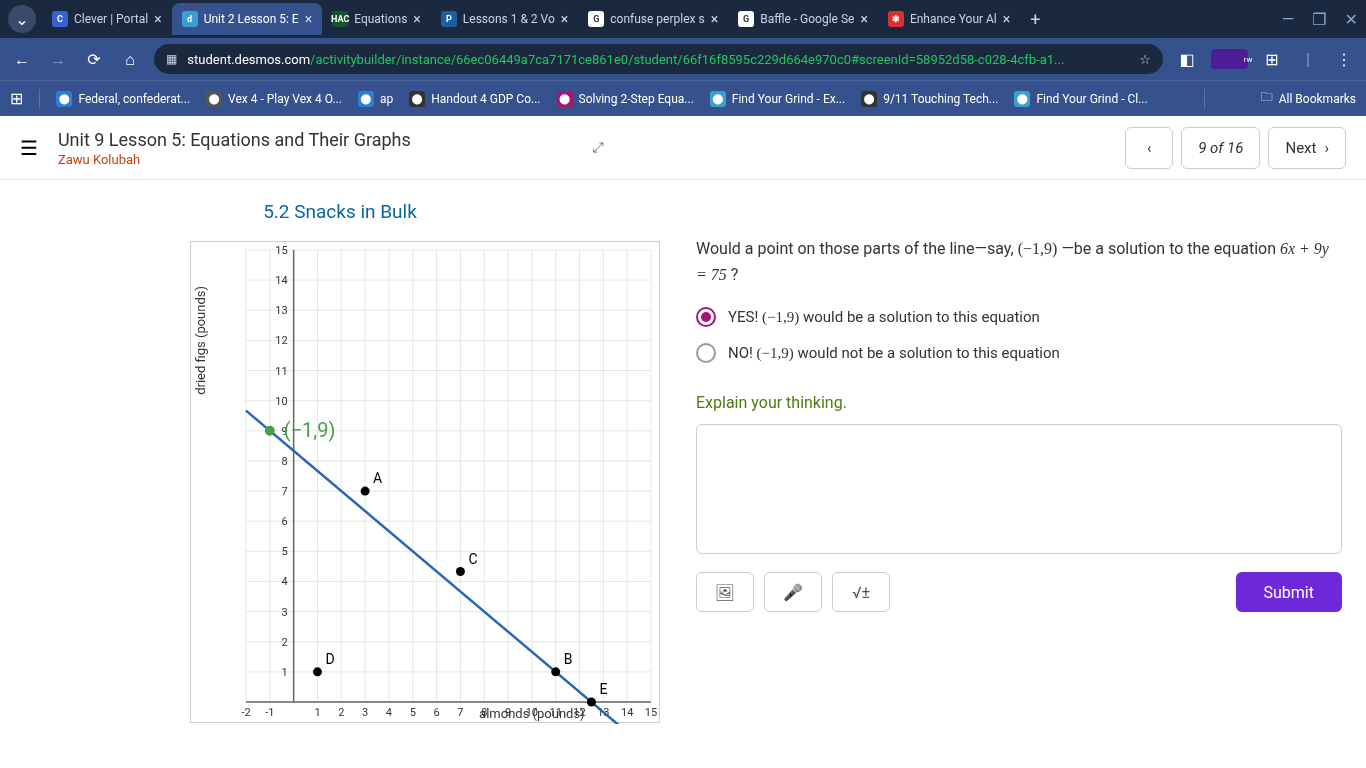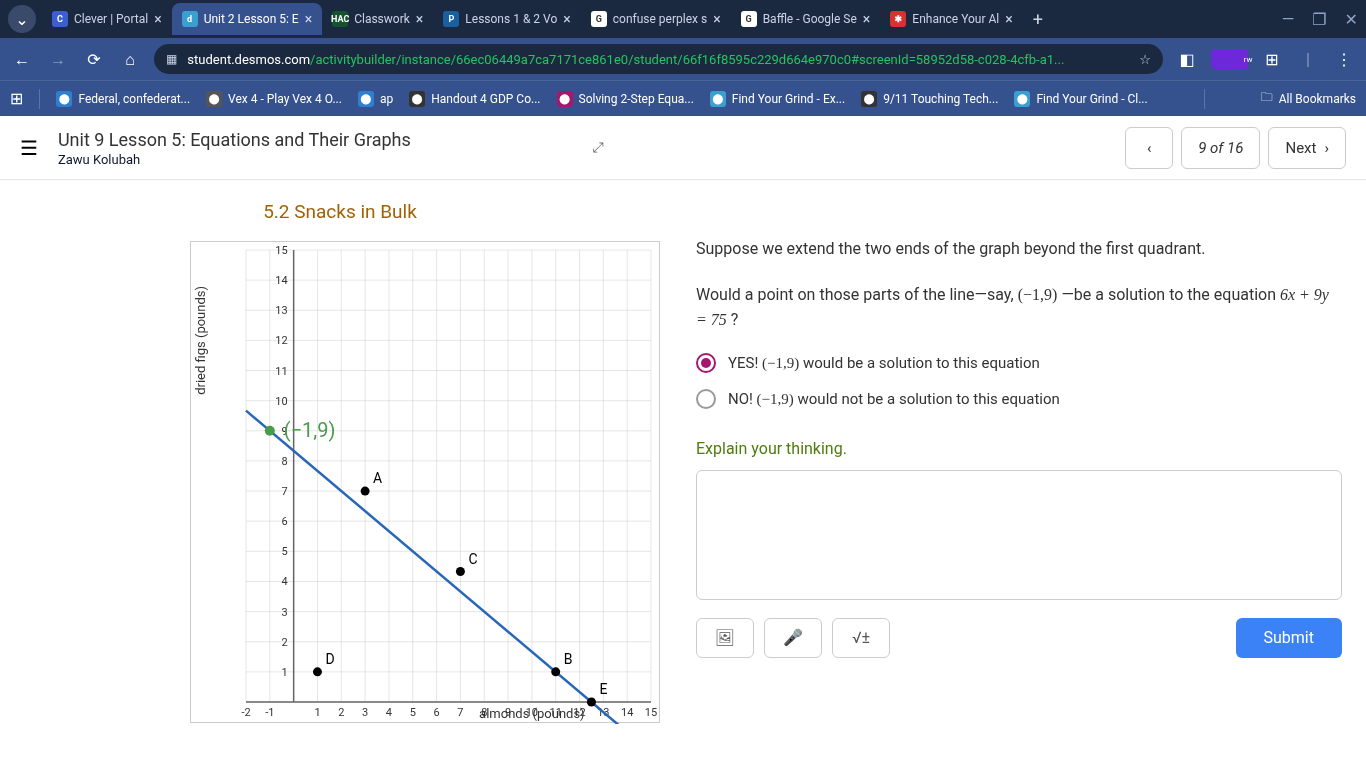--- a/index.html
+++ b/index.html
@@ -18,87 +18,87 @@
 
 .toolbar { background: #36528e; height: 42px; display: flex; align-items: center; padding: 0 10px; gap: 12px; }
 .nav-btn { color: #fff; font-size: 16px; cursor: pointer; width: 24px; text-align: center; }
 .nav-btn.disabled { opacity: 0.4; }
 .url-bar { flex: 1; background: #1b2940; border-radius: 18px; height: 30px; display: flex; align-items: center; padding: 0 12px; color: #c9d3e6; font-size: 13px; }
 .url-bar .site-icon { margin-right: 10px; font-size: 12px; }
 .url-path { color: #22c55e; }
 .url-domain { color: #fff; }
 .star { margin-left: auto; color: #c9d3e6; }
 .toolbar-icon { color: #fff; width: 24px; text-align: center; cursor: pointer; }
-.ext-badge { width: 20px; height: 20px; background: #6d28d9; border-radius: 4px; font-size: 8px; color: #fff; display: flex; align-items: center; justify-content: center; padding-left: 37px; }
+.ext-badge { width: 20px; height: 20px; background: #4c1d95; border-radius: 4px; font-size: 8px; color: #fff; display: flex; align-items: center; justify-content: center; padding-left: 37px; }
 
 .bookmarks { background: #36528e; height: 36px; display: flex; align-items: center; padding: 0 10px; gap: 16px; border-top: 1px solid rgba(255,255,255,0.1); }
 .bm-apps { color: #fff; font-size: 16px; }
 .bm-sep { width: 1px; height: 20px; background: rgba(255,255,255,0.2); }
 .bookmark { display: flex; align-items: center; color: #fff; font-size: 12px; gap: 6px; cursor: pointer; }
 .bm-icon { width: 16px; height: 16px; border-radius: 3px; display: flex; align-items: center; justify-content: center; font-size: 10px; }
 .all-bookmarks { margin-left: auto; display: flex; align-items: center; color: #fff; font-size: 12px; gap: 6px; }
 
 
 .page-header { height: 64px; border-bottom: 1px solid #e5e5e5; display: flex; align-items: center; padding: 0 20px; }
 .hamburger { font-size: 20px; margin-right: 20px; cursor: pointer; }
 .title-group { display: flex; flex-direction: column; }
 .lesson-title { font-size: 18px; color: #333; }
-.student-name { font-size: 13px; color: #0f172a; margin-top: 2px; }
+.student-name { font-size: 13px; color: #c2410c; margin-top: 2px; }
 .fullscreen-btn { margin-left: auto; cursor: pointer; font-size: 14px; color: #666; margin-right: 340px; }
 .nav-buttons { display: flex; gap: 8px; margin-left: auto; }
 .nav-box { border: 1px solid #ccc; border-radius: 6px; height: 42px; display: flex; align-items: center; justify-content: center; padding: 0 16px; cursor: pointer; font-size: 15px; color: #333; }
 .nav-box.prev { width: 48px; }
 .nav-box.counter { cursor: default; font-style: italic; }
 .nav-box.next { gap: 8px; }
 
 .content { display: flex; padding: 20px 0; }
 .left-panel { width: 680px; padding-left: 190px; }
 .right-panel { flex: 1; padding: 0 24px 0 16px; }
 
-.panel-title { text-align: center; font-size: 19px; color: #a16207; margin-bottom: 18px; }
+.panel-title { text-align: center; font-size: 19px; color: #0369a1; margin-bottom: 18px; }
 
 .graph { position: relative; width: 470px; height: 482px; border: 1px solid #ccc; background: #fff; }
 .graph svg { position: absolute; top: 0; left: 0; }
 
 .question-text { font-size: 16px; color: #333; line-height: 1.6; margin-bottom: 20px; }
 .math { font-family: "Times New Roman", serif; }
 
 .radio-group { margin-top: 18px; }
 .radio-option { display: flex; align-items: center; gap: 12px; margin-bottom: 16px; cursor: pointer; }
 .radio-circle { width: 20px; height: 20px; border: 2px solid #999; border-radius: 50%; display: flex; align-items: center; justify-content: center; flex-shrink: 0; }
 .radio-circle.selected { border-color: #a5166f; }
 .radio-dot { width: 10px; height: 10px; background: #a5166f; border-radius: 50%; }
 .radio-label { font-size: 15px; color: #333; }
 
 .explain-label { font-size: 16px; color: #4d7c0f; margin-top: 30px; margin-bottom: 12px; }
 .explain-box { width: 100%; height: 130px; border: 1px solid #ccc; border-radius: 6px; padding: 10px; resize: none; font-size: 14px; }
 
 .action-row { display: flex; gap: 10px; margin-top: 14px; align-items: center; }
 .tool-btn { width: 58px; height: 40px; border: 1px solid #ccc; border-radius: 6px; display: flex; align-items: center; justify-content: center; cursor: pointer; font-size: 16px; color: #555; background: #fff; }
-.submit-btn { margin-left: auto; background: #3b82f6; color: #fff; border: none; border-radius: 6px; height: 40px; padding: 0 28px; font-size: 16px; cursor: pointer; }
+.submit-btn { margin-left: auto; background: #6d28d9; color: #fff; border: none; border-radius: 6px; height: 40px; padding: 0 28px; font-size: 16px; cursor: pointer; }
 </style>
 </head>
 <body>
 
 <div class="browser-top">
   <div class="dropdown-indicator">⌄</div>
   <div id="tabs-container" style="display: flex;">
       <div class="tab">
         <span class="favicon" style="background:#3b5fd1;color:#fff">C</span>
         <span class="tab-title">Clever | Portal</span>
         <span class="close">×</span>
       </div>
       <div class="tab active">
         <span class="favicon" style="background:#3b9fd1;color:#fff">d</span>
         <span class="tab-title">Unit 2 Lesson 5: E</span>
         <span class="close">×</span>
       </div>
       <div class="tab">
         <span class="favicon" style="background:#14532d;color:#fff">HAC</span>
-        <span class="tab-title">Classwork</span>
+        <span class="tab-title">Equations</span>
         <span class="close">×</span>
       </div>
       <div class="tab">
         <span class="favicon" style="background:#1a5f9e;color:#fff">P</span>
         <span class="tab-title">Lessons 1 &amp; 2 Vo</span>
         <span class="close">×</span>
       </div>
       <div class="tab">
         <span class="favicon" style="background:#fff;color:#333">G</span>
         <span class="tab-title">confuse perplex s</span>
@@ -288,21 +288,20 @@
           <text x="134.47058823529412" y="421.8666666666667" font-size="14" fill="#000">D</text>
           <circle cx="400.44117647058823" cy="460" r="4.5" fill="#000"></circle>
           <text x="408.44117647058823" y="452" font-size="14" fill="#000">E</text>
           <text x="340.88235294117646" y="476" text-anchor="middle" font-size="13" fill="#333">almonds (pounds)</text>
           <text x="14" y="98.4" text-anchor="middle" font-size="13" fill="#333" transform="rotate(-90 14 98.4)">dried figs (pounds)</text>
         </svg>
     </div>
   </div>
   <div class="right-panel">
     <div style="height:36px"></div>
-    <p class="question-text">Suppose we extend the two ends of the graph beyond the first quadrant.</p>
     <p class="question-text">
       <span>Would a point on those parts of the line—say, </span><span class="math">(−1,9)</span><span> —be a solution to the equation </span><span class="math" style="font-style:italic">6x + 9y = 75</span><span> ?</span>
     </p>
     <div class="radio-group" id="radio-group">
         <div class="radio-option">
           <span class="radio-circle selected">
             <span class="radio-dot"></span>
           </span>
           <span class="radio-label">YES! <span class="math">(−1,9)</span> would be a solution to this equation</span>
         </div>

